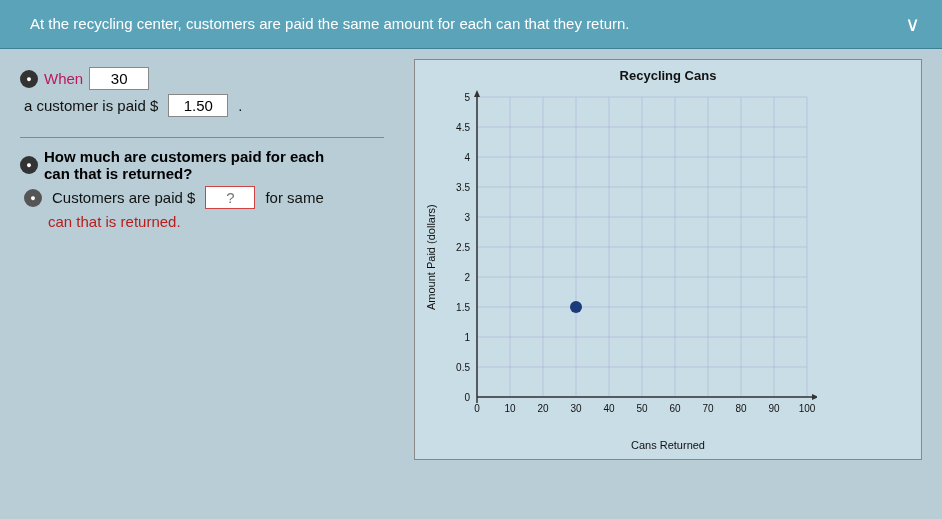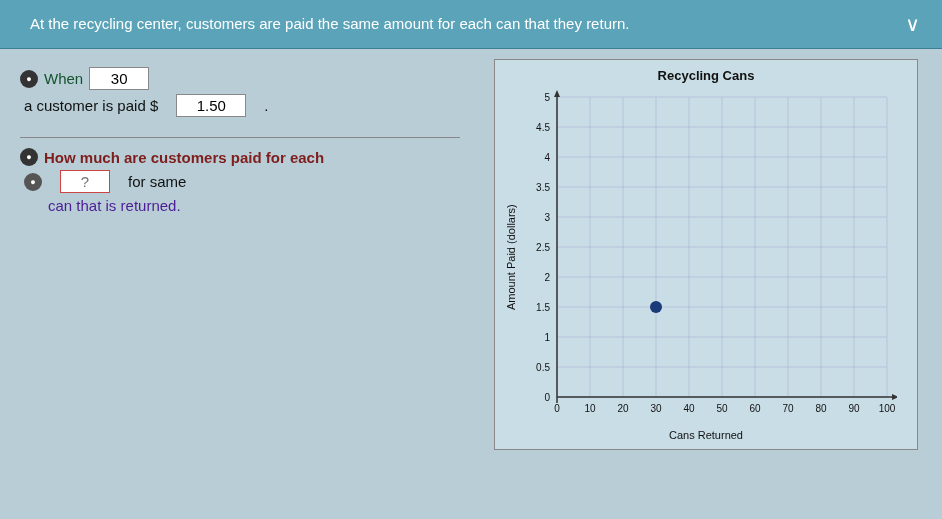--- a/index.html
+++ b/index.html
@@ -68,28 +68,28 @@
       display: flex;
       align-items: center;
       justify-content: center;
       color: #fff;
       font-size: 9px;
       flex-shrink: 0;
     }
 
     .q-text {
       font-size: 15px;
-      color: #14532d;
+      color: #be185d;
       font-weight: 400;
     }
 
     .answer-row {
       display: flex;
       align-items: center;
-      gap: 18px;
+      gap: 10px;
       margin-left: 4px;
       margin-bottom: 4px;
     }
 
     .input-box {
       border: 1px solid #888;
       background: #fff;
       padding: 2px 6px;
       font-size: 15px;
       width: 60px;
@@ -104,40 +104,40 @@
 
     .divider {
       border: none;
       border-top: 1px solid #888;
       margin: 10px 0;
     }
 
     .bold-text {
       font-weight: bold;
       font-size: 15px;
-      color: #7f1d1d;
+      color: #000000;
     }
 
     .question2-block {
       margin-bottom: 4px;
     }
 
     .right-panel {
       flex: 1;
       display: flex;
       align-items: flex-start;
       justify-content: center;
       padding: 10px 20px 10px 10px;
     }
 
     .chart-container {
       background: #c8dde6;
       border: 1px solid #888;
       padding: 8px 8px 8px 8px;
-      width: 424px;
+      width: 508px;
       position: relative;
     }
 
     .chart-title {
       text-align: center;
       font-size: 13px;
       font-weight: bold;
       color: #111;
       margin-bottom: 4px;
     }
@@ -163,21 +163,21 @@
     }
 
     .svg-chart {
       display: block;
     }
 
     .x-axis-label {
       text-align: center;
       font-size: 11px;
       color: #111;
-      margin-top: 2px;
+      margin-top: 12px;
     }
 
   </style>
 </head>
 <body>
 
 <div class="top-banner">
   <div class="top-banner-text">
     <div>At the recycling center, customers are paid the same amount for each can that they return.</div>
   </div>
@@ -193,44 +193,46 @@
     <div class="question-block">
       <div class="q-row">
         <div class="bullet-icon">
           <span>●</span>
         </div>
         <span class="q-text">When</span>
         <input class="input-box" type="text" value="30" style="">
       </div>
       <div class="answer-row">
         <span class="answer-text">a customer is paid $</span>
-        <input class="input-box" type="text" value="1.50" style="width: 70px;">
+        <input class="input-box" type="text" value="1.50" style="width: 60px;">
         <span class="answer-text">.</span>
       </div>
     </div>
 
     <hr class="divider">
 
     <div class="question2-block">
       <div class="q-row">
         <div class="bullet-icon">
           <span>●</span>
         </div>
         <div>
           <div class="bold-text">How much are customers paid for each</div>
+          <div class="bold-text">can that is returned?</div>
         </div>
       </div>
       <div class="answer-row">
         <div class="bullet-icon" style="background:#555;">
           <span>●</span>
         </div>
+        <span class="answer-text">Customers are paid $</span>
         <input class="input-box" type="text" style="width: 50px; border: 1.5px solid rgb(204, 68, 68);" placeholder="?">
         <span class="answer-text">for same</span>
       </div>
-      <div style="margin-left:28px; font-size:15px; color:#4c1d95;">can that is returned.</div>
+      <div style="margin-left:28px; font-size:15px; color:#b91c1c;">can that is returned.</div>
     </div>
 
   </div>
 
   <div class="right-panel">
     <div class="chart-container">
       <div class="chart-title">Recycling Cans</div>
       <div class="chart-area">
         <div class="y-axis-label">Amount Paid (dollars)</div>
         <div class="chart-inner">

